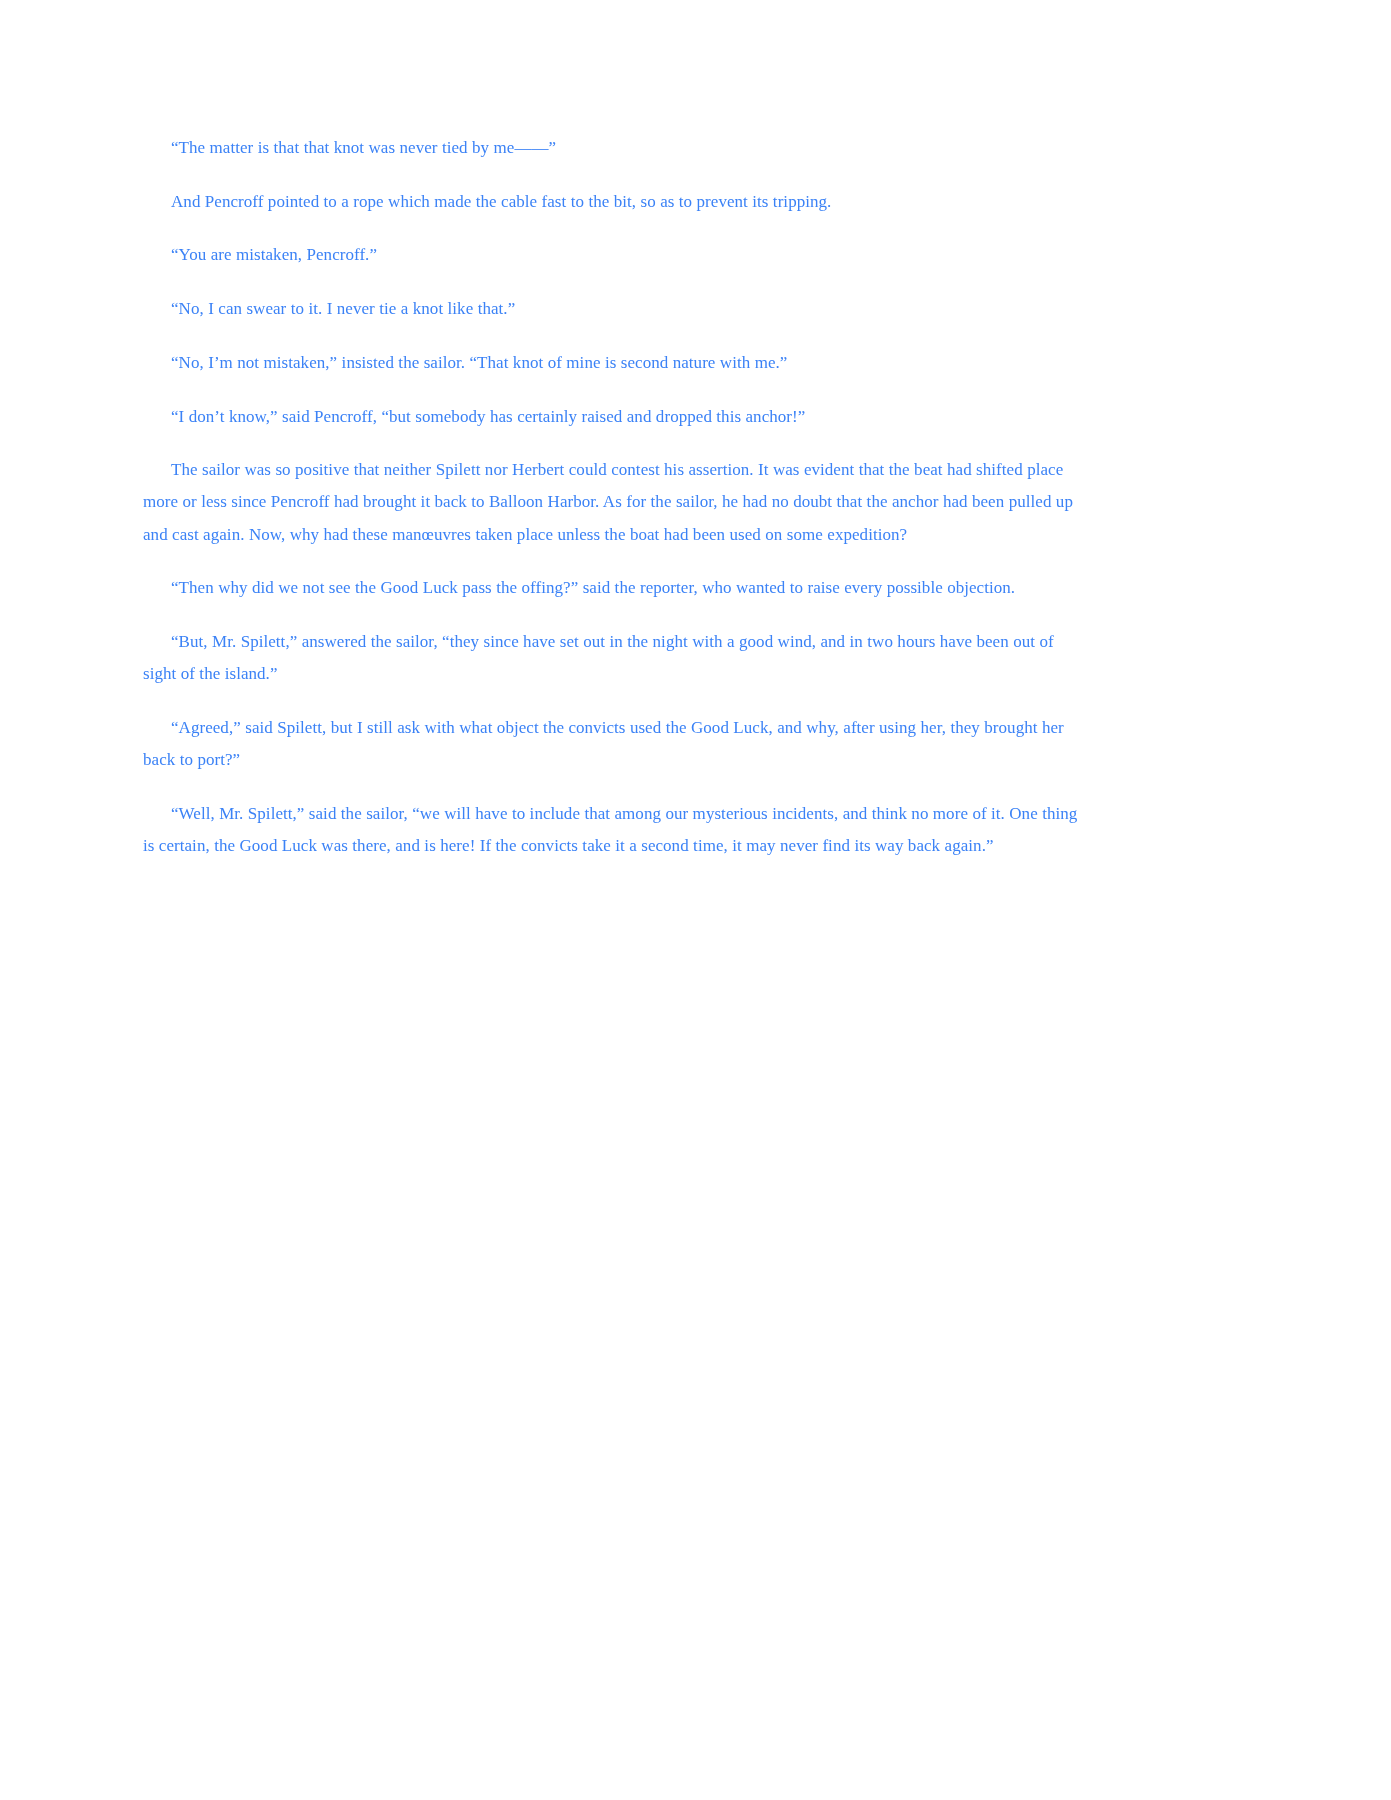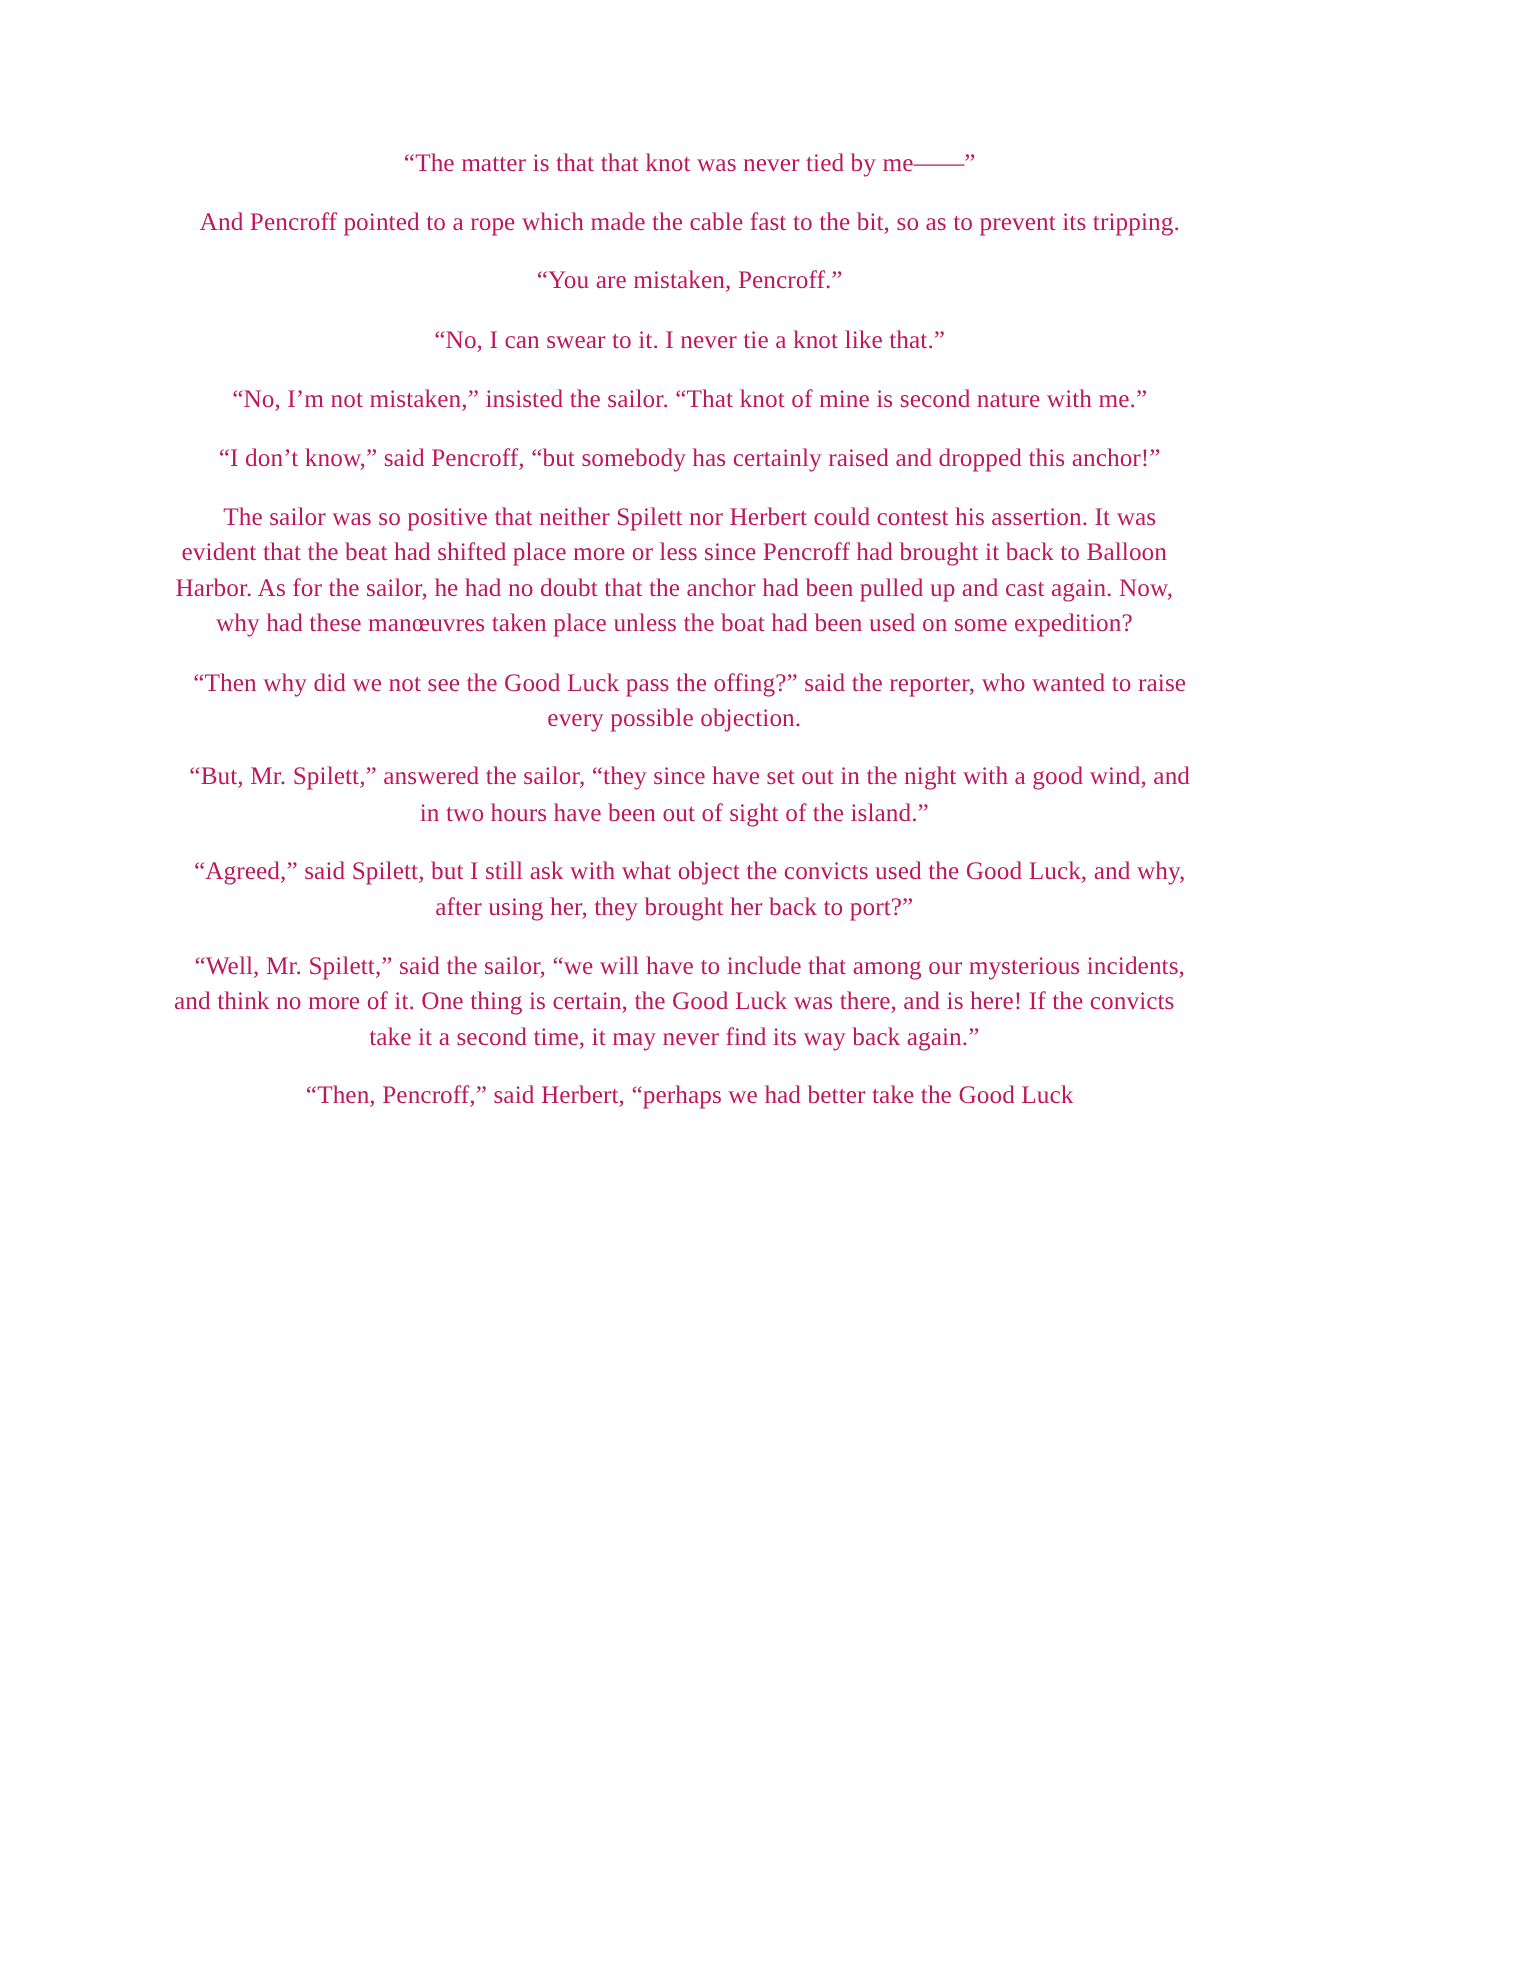--- a/index.html
+++ b/index.html
@@ -26,24 +26,24 @@
   .text-column {
     position: absolute;
     left: 143px;
     top: 132px;
     width: 940px;
   }
   p.para {
     margin: 0 0 21.5px 0;
     padding: 0;
     text-indent: 28px;
-    font-size: 23px;
+    font-size: 17px;
     line-height: 32.2px;
-    text-align: center;
-    color: #be185d;
+    text-align: left;
+    color: #3b82f6;
     font-family: "Liberation Serif", "DejaVu Serif", serif;
     word-spacing: 0.1px;
     letter-spacing: 0.05px;
     -webkit-hyphens: none;
     hyphens: none;
   }
   p.para.last {
     margin-bottom: 0;
   }
 </style>
@@ -57,16 +57,15 @@
     <p class="para">And Pencroff pointed to a rope which made the cable fast to the bit, so as to prevent its tripping.</p>
     <p class="para">“You are mistaken, Pencroff.”</p>
     <p class="para">“No, I can swear to it. I never tie a knot like that.”</p>
     <p class="para">“No, I’m not mistaken,” insisted the sailor. “That knot of mine is second nature with me.”</p>
     <p class="para">“I don’t know,” said Pencroff, “but somebody has certainly raised and dropped this anchor!”</p>
     <p class="para">The sailor was so positive that neither Spilett nor Herbert could contest his assertion. It was evident that the beat had shifted place more or less since Pencroff had brought it back to Balloon Harbor. As for the sailor, he had no doubt that the anchor had been pulled up and cast again. Now, why had these manœuvres taken place unless the boat had been used on some expedition?</p>
     <p class="para">“Then why did we not see the Good Luck pass the offing?” said the reporter, who wanted to raise every possible objection.</p>
     <p class="para">“But, Mr. Spilett,” answered the sailor, “they since have set out in the night with a good wind, and in two hours have been out of sight of the island.”</p>
     <p class="para">“Agreed,” said Spilett, but I still ask with what object the convicts used the Good Luck, and why, after using her, they brought her back to port?”</p>
     <p class="para">“Well, Mr. Spilett,” said the sailor, “we will have to include that among our mysterious incidents, and think no more of it. One thing is certain, the Good Luck was there, and is here! If the convicts take it a second time, it may never find its way back again.”</p>
-    <p class="para last">“Then, Pencroff,” said Herbert, “perhaps we had better take the Good Luck</p>
 
   </div>
 </div>
 
 </body></html>

